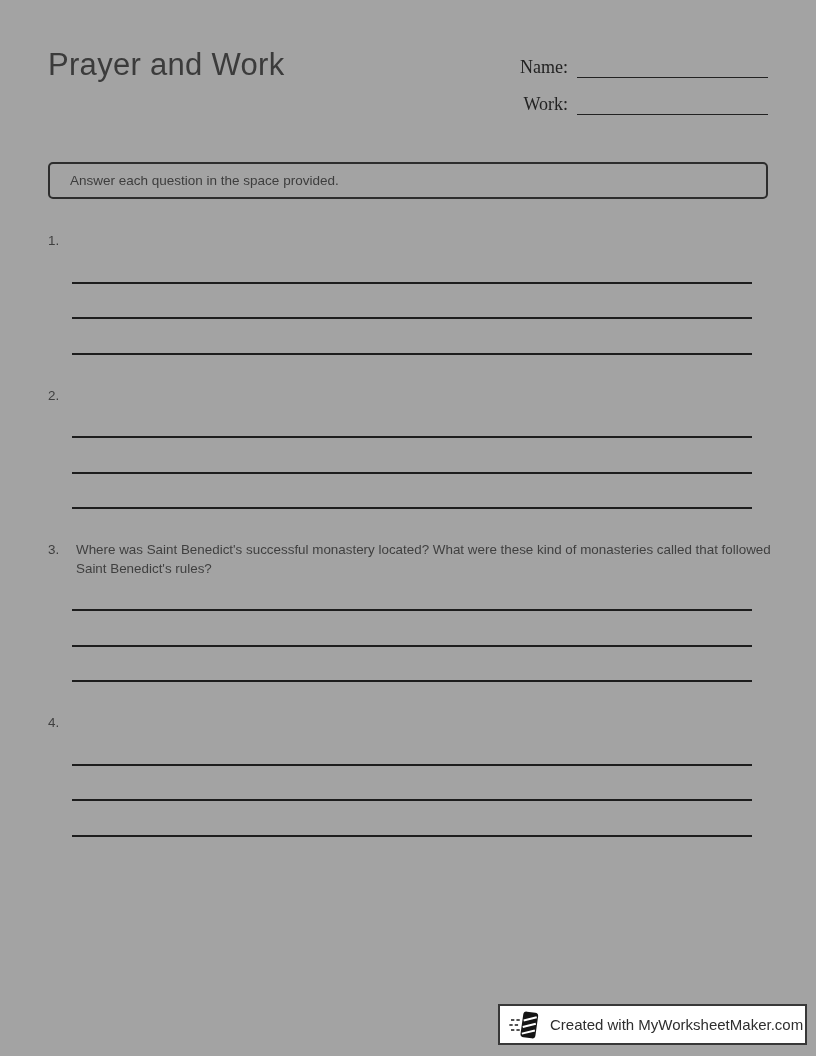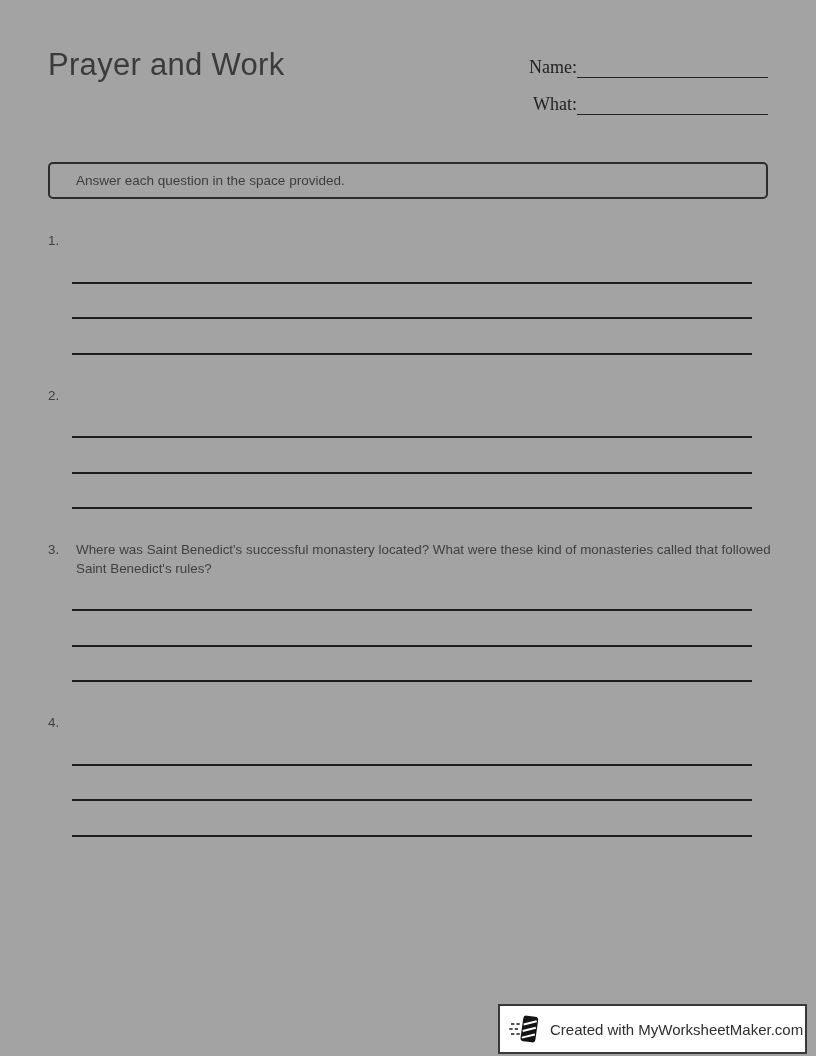--- a/index.html
+++ b/index.html
@@ -25,20 +25,21 @@
     font-weight: 400;
     color: #3b3b3b;
     letter-spacing: 0.3px;
   }
   .id-row {
     position: absolute;
     right: 48px;
     height: 23px;
     display: flex;
     align-items: flex-end;
+    gap: 9px;
   }
   .id-row.name-row { top: 55px; }
   .id-row.date-row { top: 92px; }
   .id-label {
     font-family: "Liberation Serif", "DejaVu Serif", serif;
     font-size: 18px;
     color: #222222;
     line-height: 1;
     padding-bottom: 2px;
   }
@@ -54,21 +55,21 @@
     position: absolute;
     left: 48px;
     top: 162px;
     width: 720px;
     height: 37px;
     box-sizing: border-box;
     border: 2px solid #2d2d2d;
     border-radius: 5px;
     display: flex;
     align-items: center;
-    padding: 0 26px;
+    padding: 0 20px;
     font-size: 13.5px;
     color: #3d3d3d;
   }
 
   
   .content {
     position: absolute;
     left: 0;
     right: 0;
     top: 199px;
@@ -90,21 +91,21 @@
     margin: 33.5px 64px 0 72px;
   }
   .q-row + .answer-line { margin-top: 31px; }
 
   
   .credit-box {
     position: absolute;
     left: 498px;
     top: 1004px;
     width: 309px;
-    height: 50px;
+    height: 41px;
     box-sizing: border-box;
     border: 2px solid #383838;
     display: flex;
     align-items: center;
     gap: 7px;
     padding: 0 9px;
     background: #ffffff;
   }
   .credit-logo {
     flex: none;
@@ -124,21 +125,21 @@
 <div class="page">
 
   <div class="title">Prayer and Work</div>
 
   <div class="id-row name-row">
     <span class="id-label">Name:</span>
     <span class="id-line"></span>
   </div>
 
   <div class="id-row date-row">
-    <span class="id-label">What:</span>
+    <span class="id-label">Work:</span>
     <span class="id-line"></span>
   </div>
 
   <div class="instruction-box">
     <span>Answer each question in the space provided.</span>
   </div>
 
   <div class="content">
 
     <div class="question">

